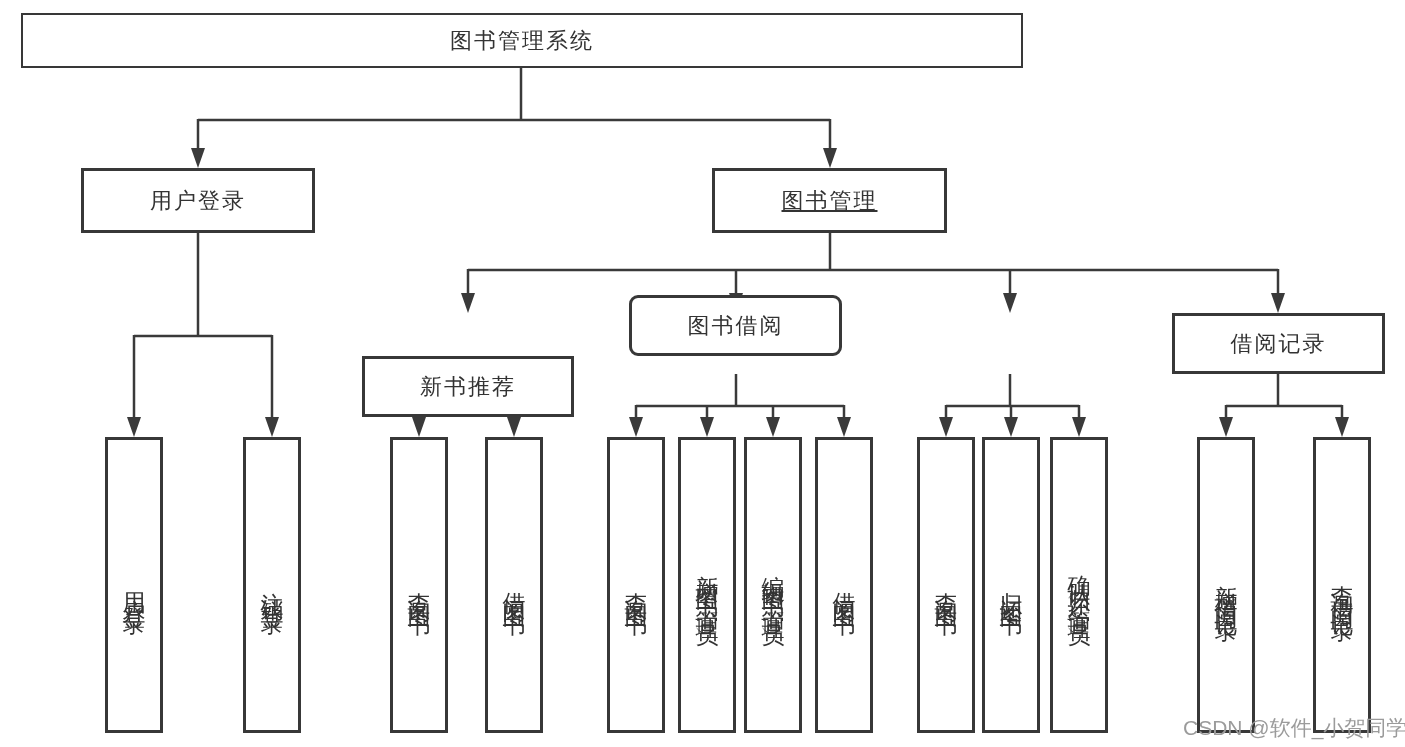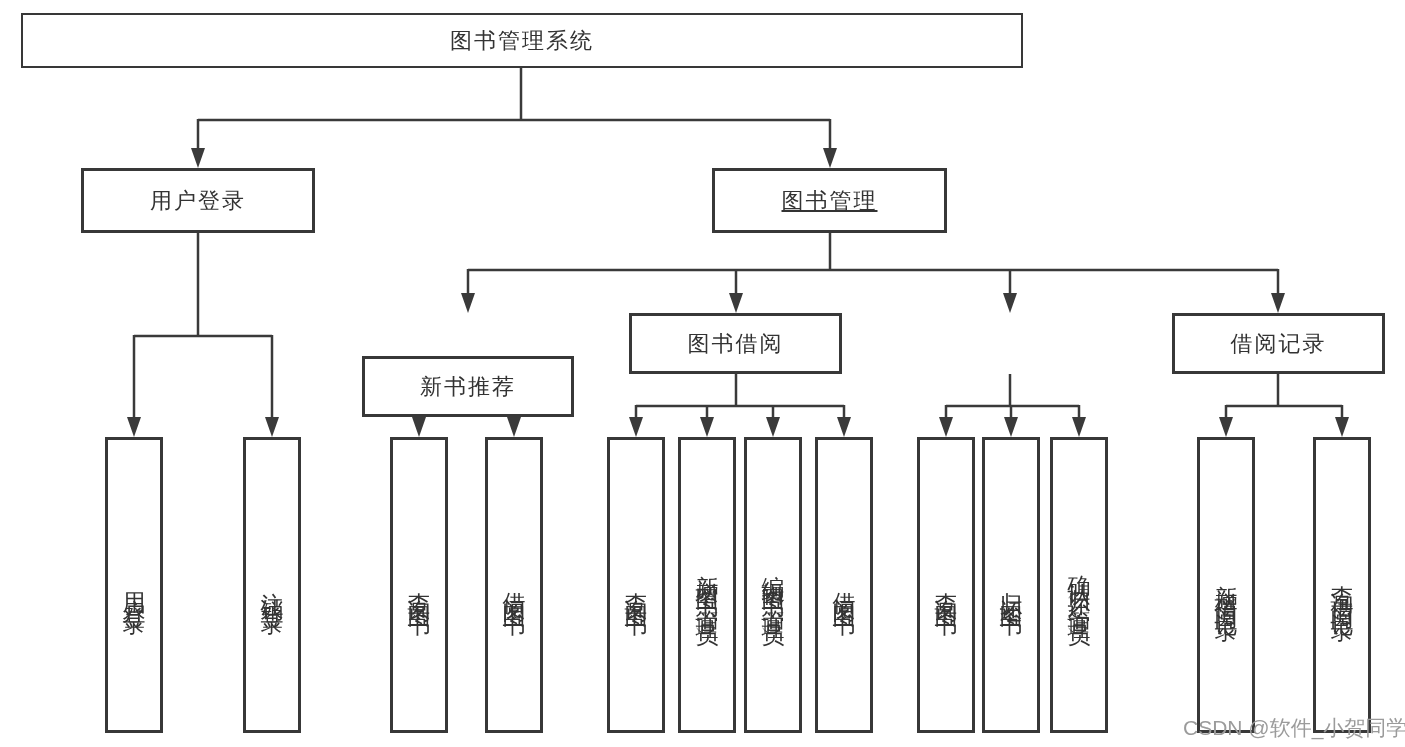--- a/index.html
+++ b/index.html
@@ -142,21 +142,21 @@
       <polygon points="1335,417 1349,417 1342,437"></polygon>
     </g>
   </svg>
 
   <div class="box root-box" style="left:21px; top:13px; width:1002px; height:55px;">图书管理系统</div>
 
   <div class="box hbox" style="left:81px; top:168px; width:234px; height:65px;">用户登录</div>
   <div class="box hbox" style="left:712px; top:168px; width:235px; height:65px;text-decoration:underline;">图书管理</div>
 
   <div class="box hbox" style="left:362px; top:313px; width:212px; height:61px;margin-top:43px;">新书推荐</div>
-  <div class="box hbox" style="left:629px; top:313px; width:213px; height:61px;">图书借阅</div>
+  <div class="box hbox" style="left:629px; top:295px; width:213px; height:61px;border-radius:9px;">图书借阅</div>
   <div class="box hbox" style="left:1172px; top:313px; width:213px; height:61px;">借阅记录</div>
 
   <div class="box vbox" style="left:105px; top:437px; width:58px; height:296px;">用户登录</div>
   <div class="box vbox" style="left:243px; top:437px; width:58px; height:296px;">注销登录</div>
 
   <div class="box vbox" style="left:390px; top:437px; width:58px; height:296px;">查询图书</div>
   <div class="box vbox" style="left:485px; top:437px; width:58px; height:296px;">借阅图书</div>
 
   <div class="box vbox" style="left:607px; top:437px; width:58px; height:296px;">查询图书</div>
   <div class="box vbox" style="left:678px; top:437px; width:58px; height:296px;">新增图书（管理员）</div>

